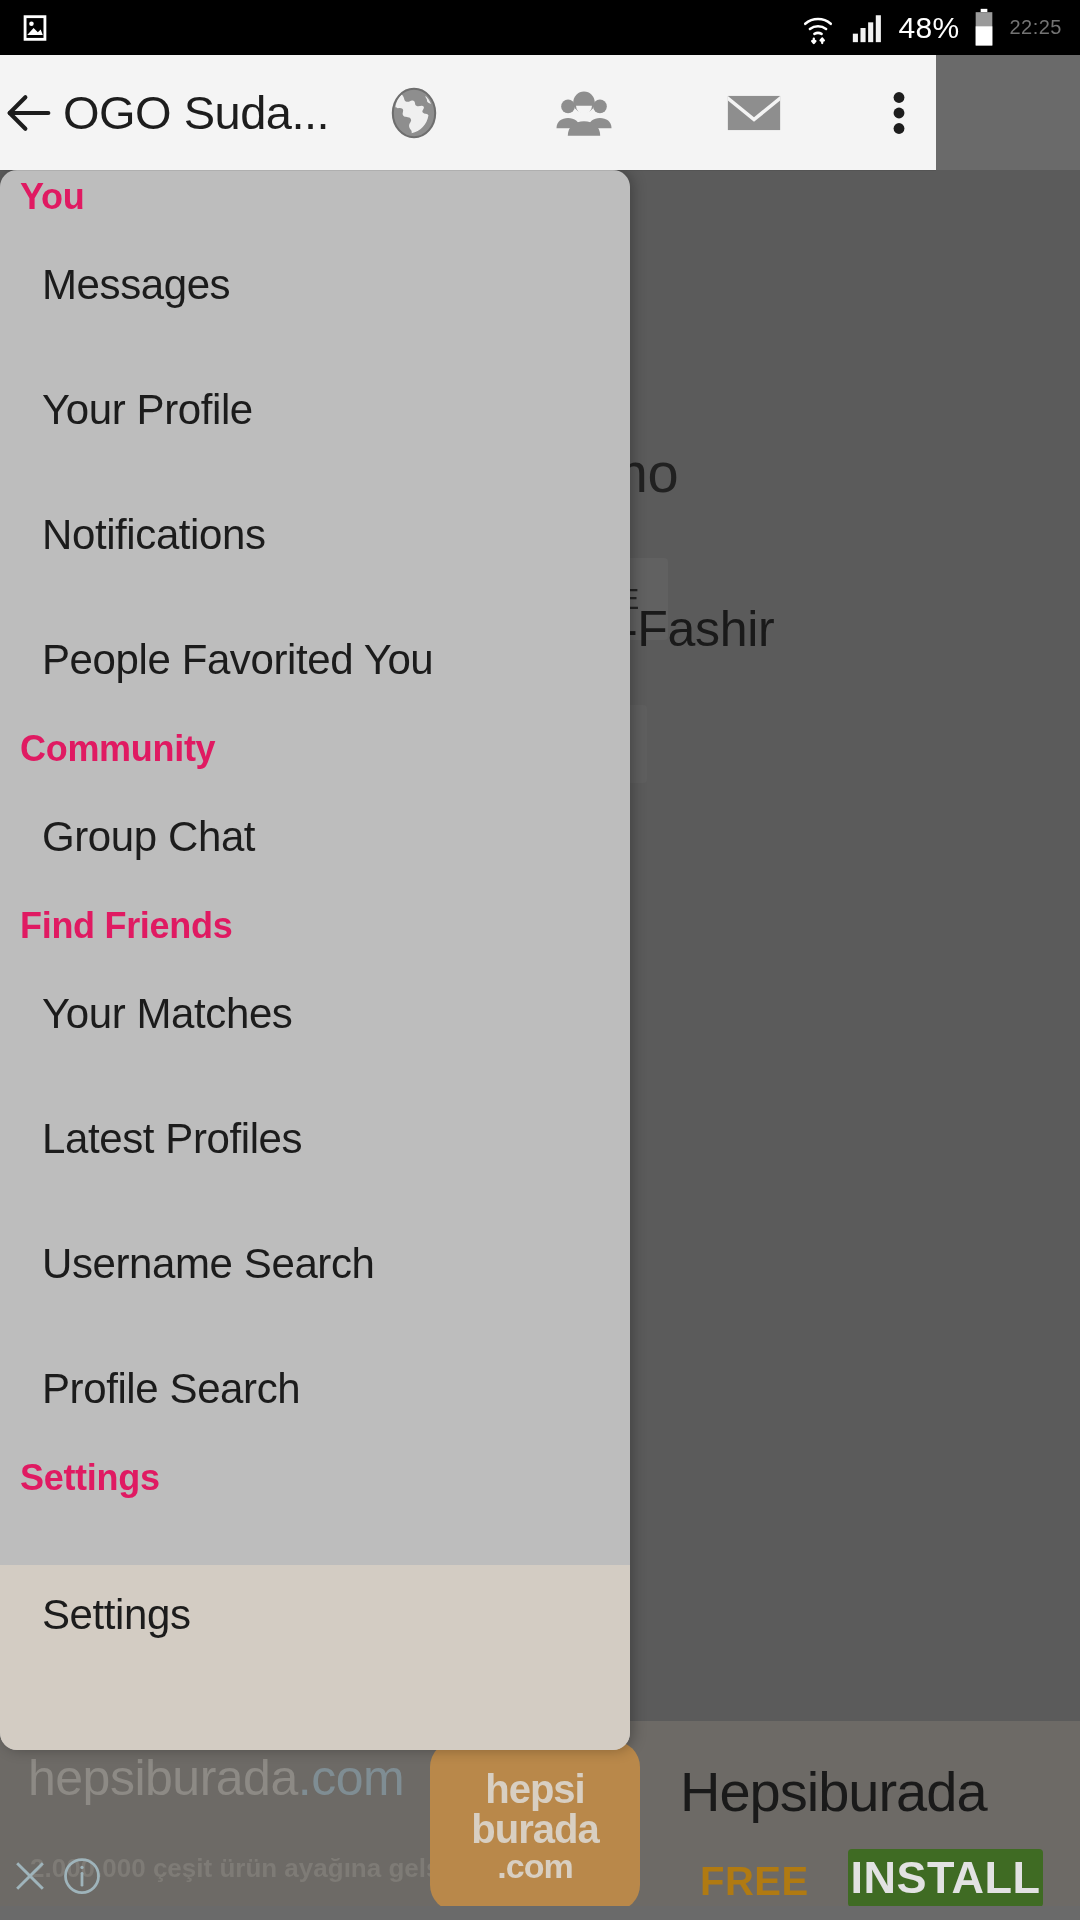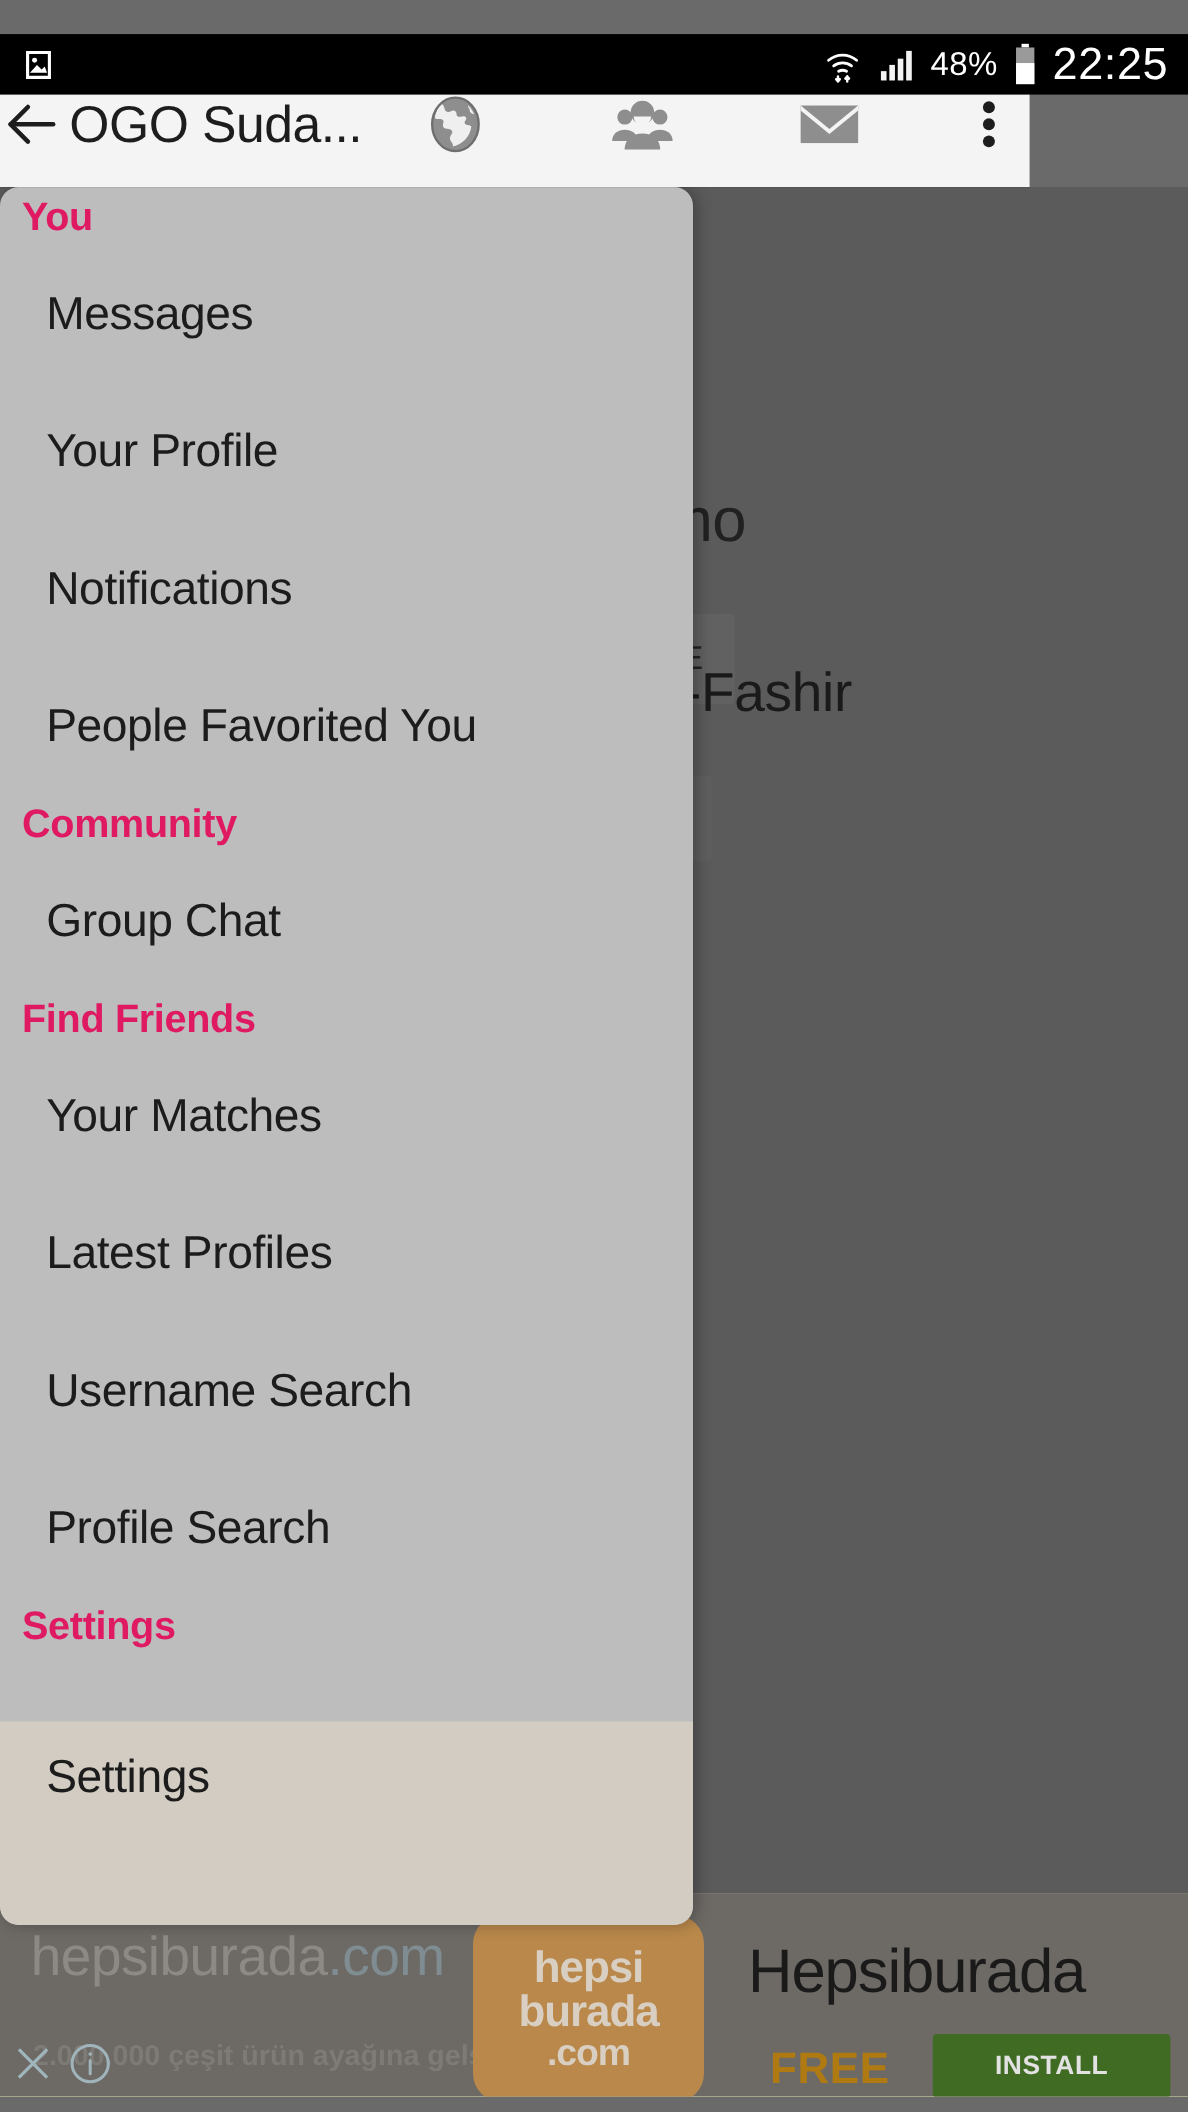--- a/index.html
+++ b/index.html
@@ -8,26 +8,26 @@
     font-family: "Liberation Sans", sans-serif;
     background:#6a6a6a;
     overflow:hidden;
     position:relative;
   }
 
   
   .status-bar {
     position:absolute; top:0; left:0; width:1080px; height:55px;
     background:#000; display:flex; align-items:center;
-    padding:0 18px; z-index:60;margin-top:31px;
+    padding:0 18px; z-index:60;
   }
   .sb-left { display:flex; align-items:center; gap:10px; }
   .sb-right { margin-left:auto; display:flex; align-items:center; gap:13px; }
   .sb-text { color:#fff; font-size:30px; letter-spacing:0.3px; }
-  .sb-time { color:#ffffff; font-size:41px; letter-spacing:0.5px; }
+  .sb-time { color:#737373; font-size:20px; letter-spacing:0.5px; }
   .ic { display:block; }
 
   
   .toolbar {
     position:absolute; top:55px; left:0; width:936px; height:115px;
     background:#f4f4f4; display:flex; align-items:center; z-index:55;
     box-shadow:0 1px 0 rgba(0,0,0,0.07);
   }
   .tb-back { width:110px; display:flex; align-items:center; justify-content:center; }
   .tb-title {
@@ -104,24 +104,24 @@
   .ad-logo span.sm { font-size:34px; }
   .ad-title {
     position:absolute; left:680px; top:38px;
     font-size:56px; color:#1a1a1a; letter-spacing:-1px; white-space:nowrap;
   }
   .ad-free {
     position:absolute; left:700px; top:138px;
     font-size:40px; color:#b07a12; font-weight:bold; letter-spacing:0.5px;
   }
   .ad-install {
-    position:absolute; left:848px; top:128px; width:216px; height:58px;
+    position:absolute; left:848px; top:128px; width:195px; height:58px;
     background:#3f6b23; border-radius:4px;
     display:flex; align-items:center; justify-content:center;
-    font-size:24px; color:#e2e2e2; font-weight:bold; letter-spacing:0.5px;
+    font-size:45px; color:#e2e2e2; font-weight:bold; letter-spacing:0.5px;
   }
 
   
   .drawer {
     position:absolute; top:170px; left:0; width:630px; height:1580px;
     background:#bdbdbd; z-index:30; overflow:hidden;
     box-shadow:3px 0 14px rgba(0,0,0,0.28);
     border-radius:17px;
   }
   .drawer-inner { position:relative; width:630px; }

